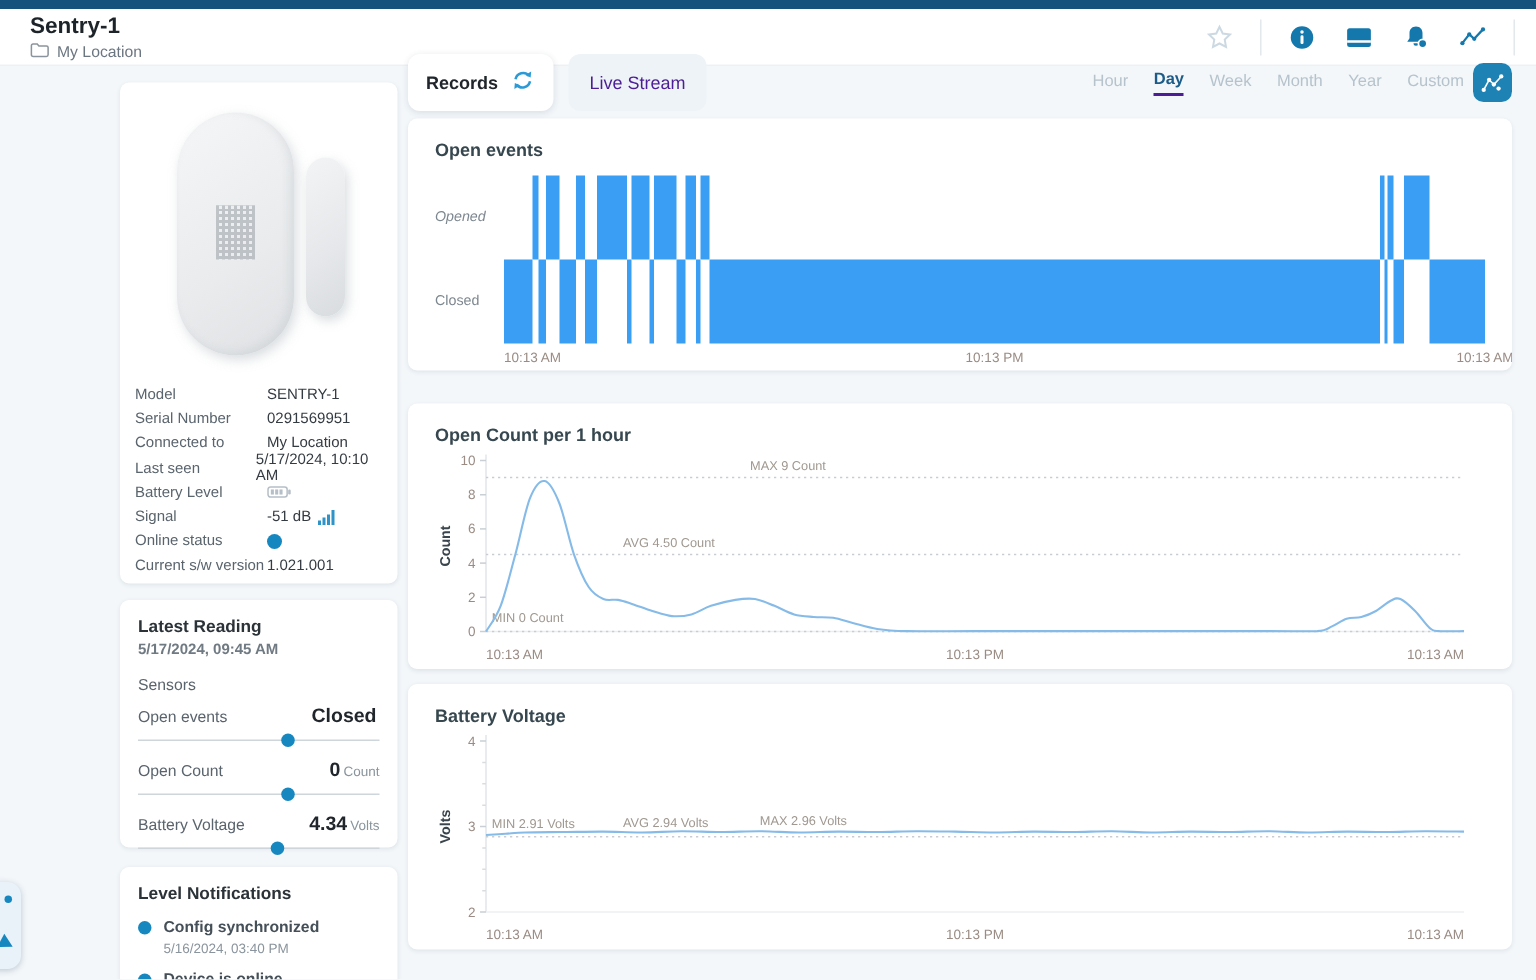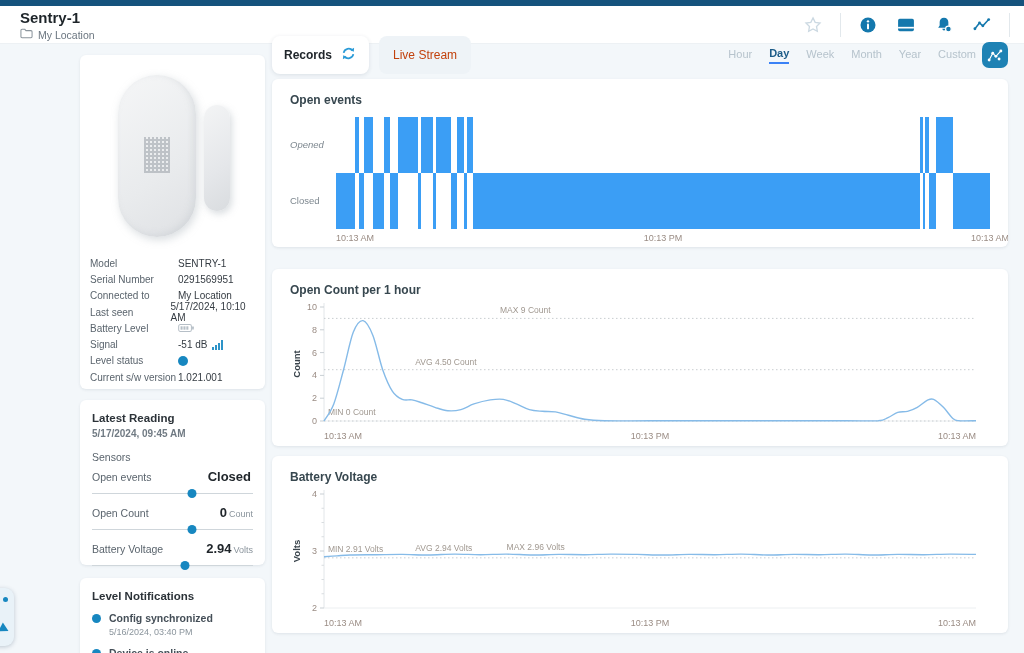--- a/index.html
+++ b/index.html
@@ -57,24 +57,24 @@
   .notif-text { font-size:10.5px; color:#454f58; font-weight:bold; }
   .notif-time { font-size:9px; color:#8a949c; margin-top:3px; }
 
   
   .main-col { position:absolute; left:272px; top:36px; width:736px; }
   .toolbar { display:flex; align-items:center; height:38px; }
   .tab-records { display:flex; align-items:center; gap:8px; background:#fff; border-radius:8px; height:38px;
       padding:0 12px; box-shadow:0 1px 4px rgba(40,60,80,0.12); cursor:pointer; }
   .tab-records span { font-size:12px; font-weight:bold; color:#20262b; }
   .tab-live { margin-left:10px; background:#eef3f7; border-radius:8px; height:38px; display:flex; align-items:center;
-      padding:0 14px; font-size:12px; color:#c2410c; cursor:pointer; }
+      padding:0 14px; font-size:12px; color:#4c1d95; cursor:pointer; }
   .ranges { margin-left:auto; display:flex; align-items:center; gap:17px; }
   .range-item { font-size:11px; color:#b6c3cc; cursor:pointer; padding-bottom:3px; }
-  .range-item.active { color:#1d5c88; font-weight:bold; border-bottom:2px solid #3b82f6; }
+  .range-item.active { color:#1d5c88; font-weight:bold; border-bottom:2px solid #4c1d95; }
   .scatter-btn { width:26px; height:26px; border-radius:7px; background:#1e82b4; display:flex; align-items:center;
       justify-content:center; margin-left:6px; cursor:pointer; }
 
   .chart-card { position:relative; overflow:hidden; padding:14px 18px 0 18px; }
   .chart-card.c0 { margin-top:5px; height:168px; }
   .chart-card.c1 { margin-top:22px; height:177px; }
   .chart-card.c2 { margin-top:10px; height:177px; }
   .chart-title { font-size:12px; font-weight:bold; color:#37474f; }
 
   
@@ -200,21 +200,21 @@
               <span>-51 dB</span>
               <span class="sig-bars">
                 <i style="height:3px"></i>
                 <i style="height:5px"></i>
                 <i style="height:7px"></i>
                 <i style="height:10px"></i>
               </span>
             </span>
           </div>
           <div class="d-row">
-            <span class="d-label">Level status</span>
+            <span class="d-label">Online status</span>
             <span class="d-value">
               <span class="online-dot"></span>
             </span>
           </div>
           <div class="d-row">
             <span class="d-label">Current s/w version</span>
             <span class="d-value">
               <span>1.021.001</span>
             </span>
           </div>
@@ -240,21 +240,21 @@
               <span class="sensor-label">Open Count</span>
               <span class="sensor-value"><b>0</b><span class="sensor-unit">Count</span></span>
             </div>
             <div class="slider">
               <span class="dot" style="left: 62%;"></span>
             </div>
           </div>
           <div class="sensor-row">
             <div class="sensor-line">
               <span class="sensor-label">Battery Voltage</span>
-              <span class="sensor-value"><b>2.94</b><span class="sensor-unit">Volts</span></span>
+              <span class="sensor-value"><b>4.34</b><span class="sensor-unit">Volts</span></span>
             </div>
             <div class="slider">
               <span class="dot" style="left: 58%;"></span>
             </div>
           </div>
         </div>
     </div>
 
     <div class="card notif-card">
       <div class="rc-title">Level Notifications</div>

